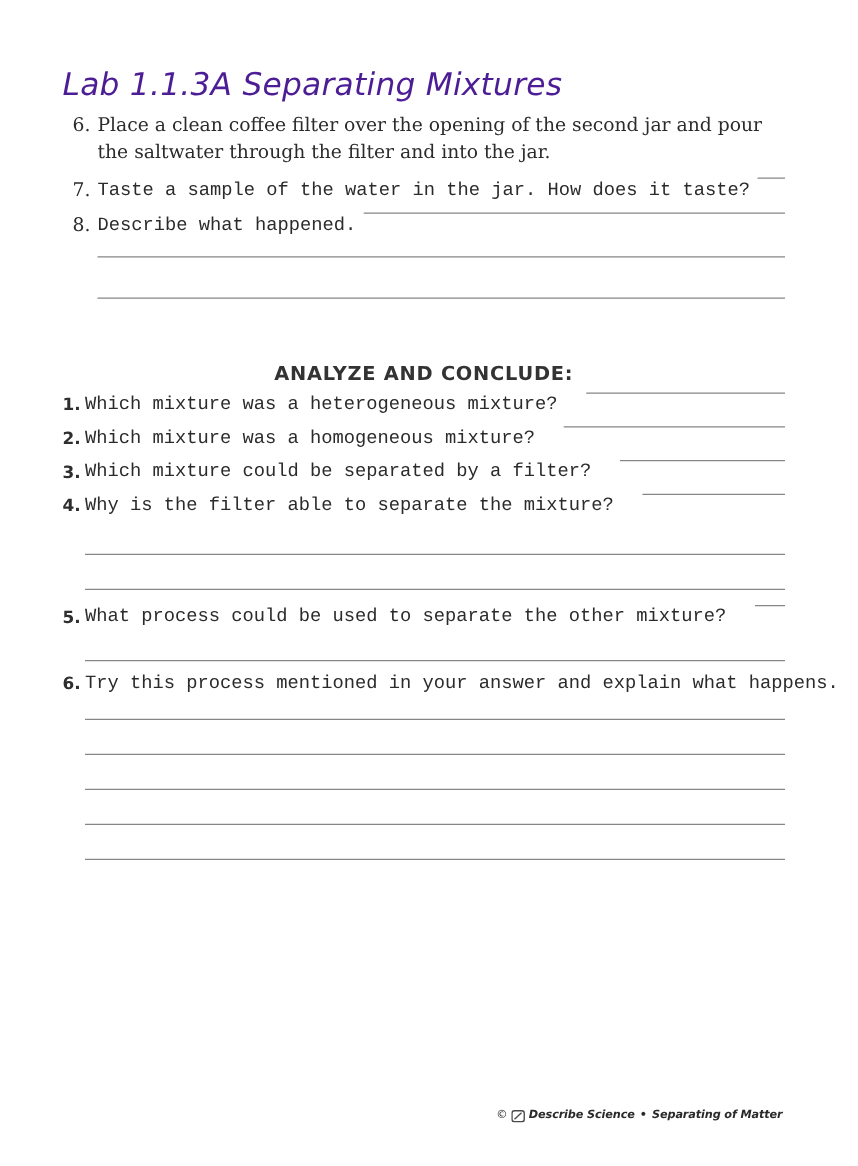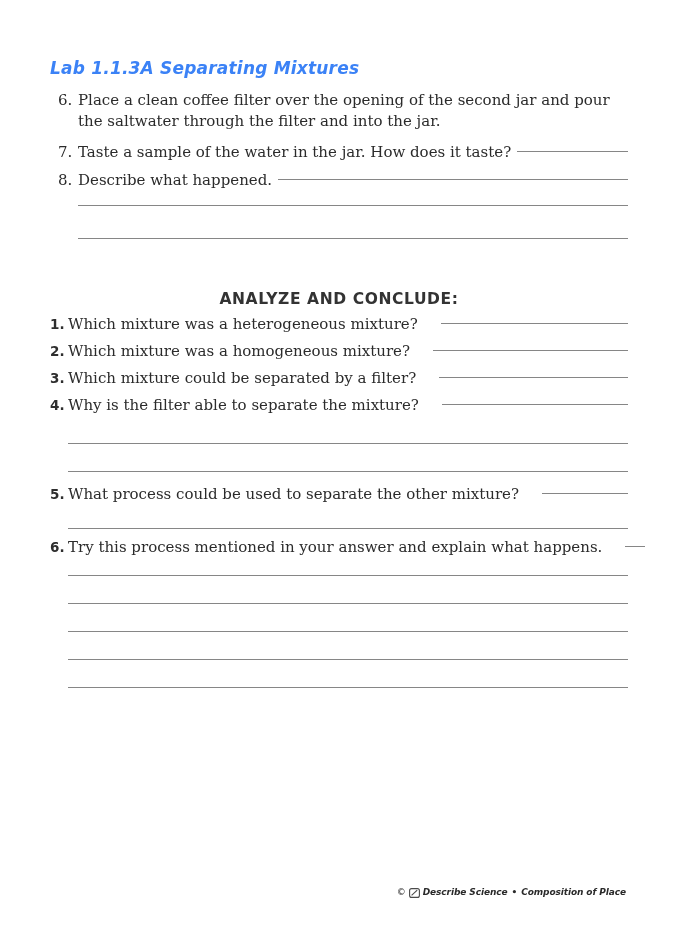--- a/index.html
+++ b/index.html
@@ -9,33 +9,33 @@
     background:#ffffff;
     overflow:hidden;
     font-family:"DejaVu Serif", serif;
     color:#2b2b2b;
   }
   .content{position:absolute;left:50px;right:58px;top:0;}
 
   .title{
     margin:55px 0 0 0;
     font-family:"DejaVu Sans", sans-serif;
-    font-style:italic;font-weight:bold;
-    font-size:17px;line-height:26px;
-    color:#3b82f6;letter-spacing:0.2px;
+    font-style:italic;font-weight:normal;
+    font-size:25px;line-height:26px;
+    color:#4c1d95;letter-spacing:0.2px;
   }
 
   
   .p-item{display:flex;font-size:15px;line-height:21px;}
   .p-item .num{flex:0 0 20px;padding-left:8px;}
   .p-item .body{flex:1;min-width:0;}
   .m9{margin-top:9px}.m10{margin-top:10px}.m7{margin-top:7px}
 
   
-  .qrow{display:flex;align-items:center;}
+  .qrow{display:flex;align-items:flex-start;font-family:Liberation Mono, monospace;}
   .q-text{white-space:nowrap;}
   .rule{flex:1;border-bottom:1px solid #868686;margin-left:6px;margin-bottom:2px;min-width:20px;}
 
   
   .answer-block{margin-left:28px;}
   .answer-block.an{margin-left:18px;}
   .ruled{border-bottom:1px solid #868686;}
   .h14{height:14px}.h18{height:18px}.h24{height:24px}.h27{height:27px}.h32{height:32px}
 
   
@@ -172,15 +172,15 @@
   <div class="footer">
     <span>©</span>
     <span class="logo">
       <svg width="11" height="10" viewBox="0 0 11 10" aria-hidden="true">
         <rect x="0.6" y="0.6" width="9.8" height="8.8" rx="2" fill="none" stroke="#4a4a4a" stroke-width="1.1"></rect>
         <path d="M2.6 7.4 L8.2 2.2" stroke="#4a4a4a" stroke-width="1.1" fill="none"></path>
       </svg>
     </span>
     <span class="brand">Describe Science</span>
     <span class="sep">•</span>
-    <span class="product">Composition of Place</span>
+    <span class="product">Separating of Matter</span>
   </div>
 </div>
 
 </body></html>

